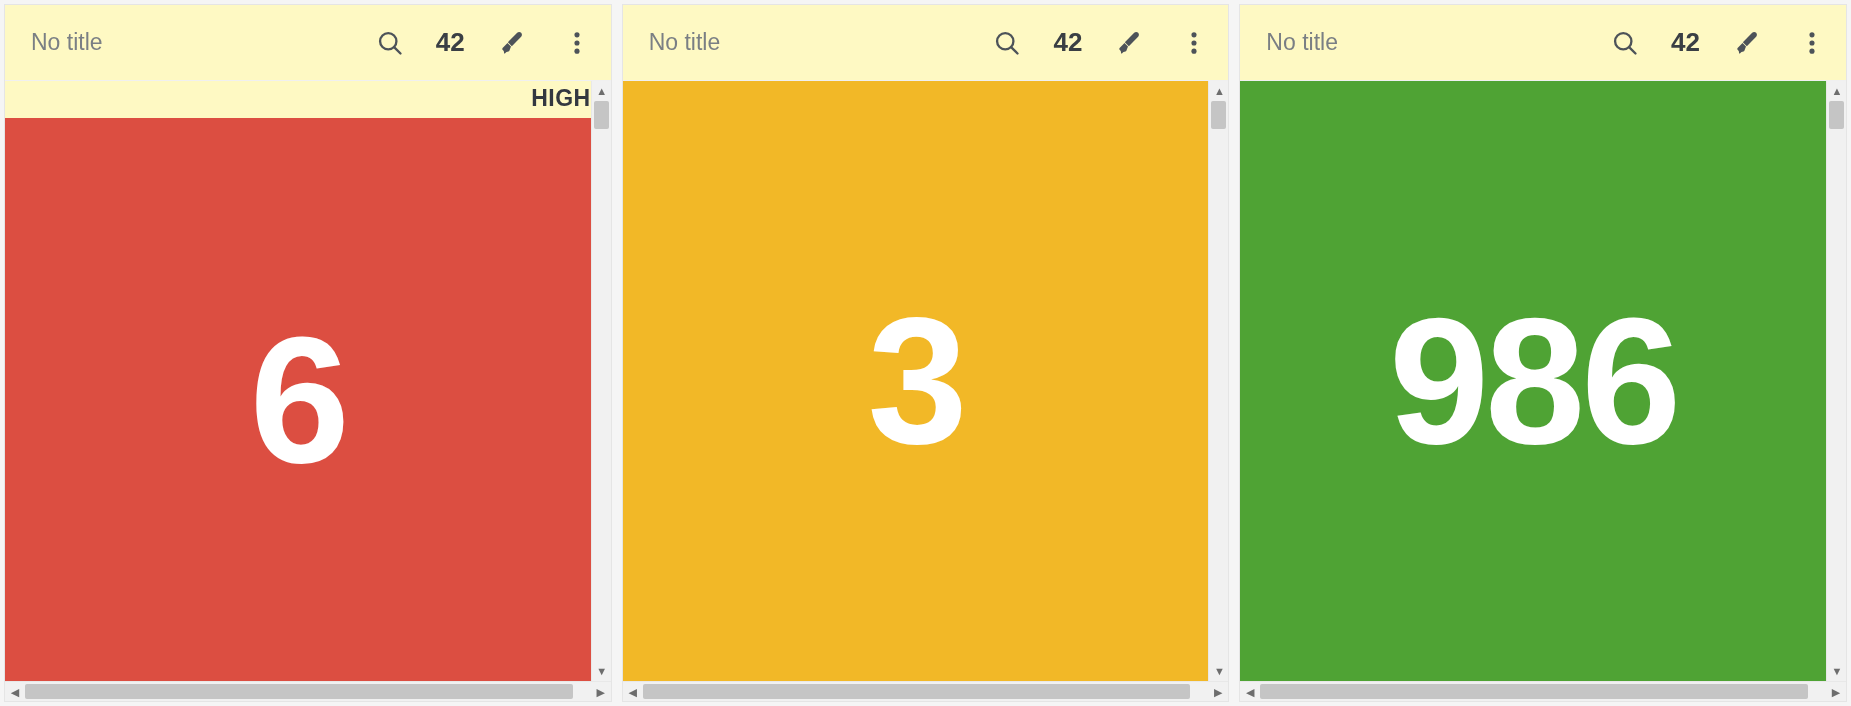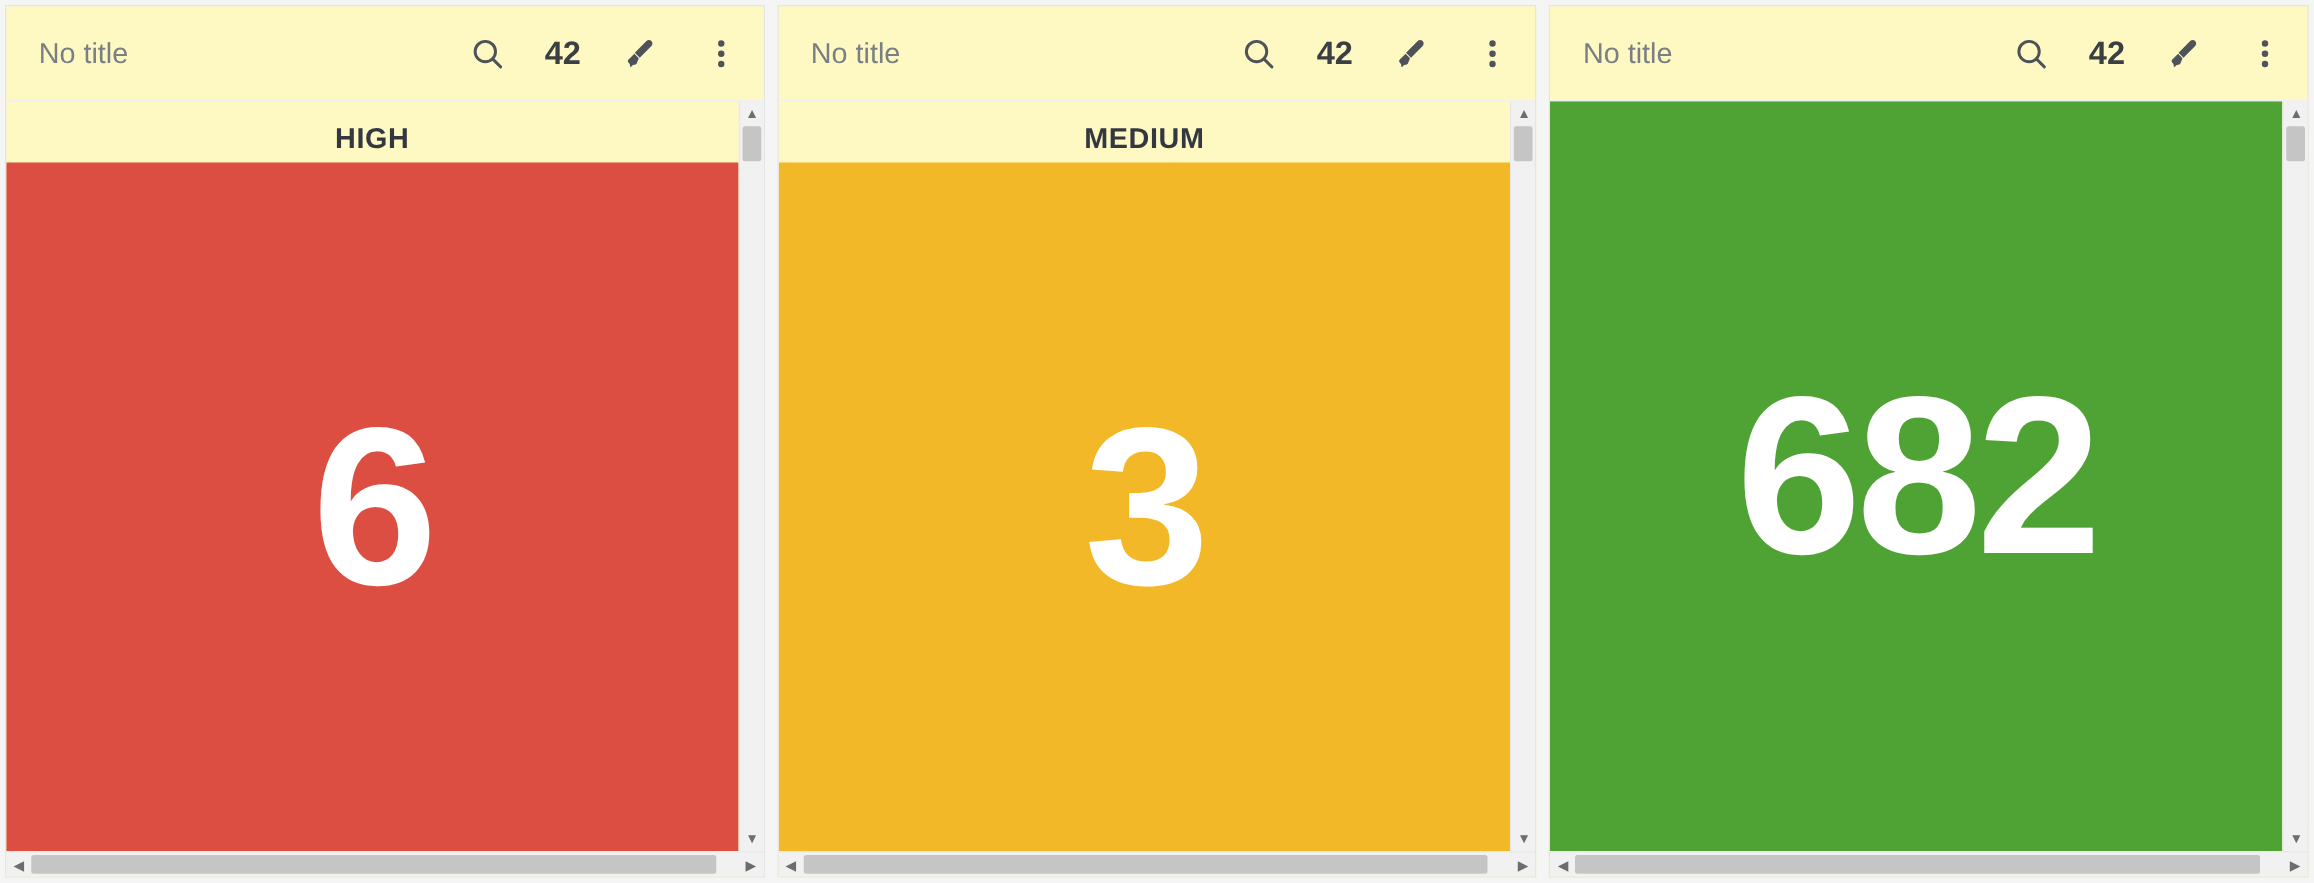--- a/index.html
+++ b/index.html
@@ -61,27 +61,26 @@
     min-height: 0;
   }
   .content-area {
     flex: 1;
     overflow: hidden;
     display: flex;
     flex-direction: column;
     min-width: 0;
   }
   .tile-label {
-    text-align: center;
+    text-align: right;
     font-size: 23px;
     font-weight: 800;
     color: #333840;
     letter-spacing: 0.5px;
     padding: 4px 0 6px;
-    margin-top: 12px;
   }
   .tile-fill {
     flex: 1;
     display: flex;
     align-items: center;
     justify-content: center;
   }
   .tile-value {
     color: #ffffff;
     font-weight: 800;
@@ -223,21 +222,20 @@
             <circle cx="12" cy="5" r="2.2"></circle>
             <circle cx="12" cy="12" r="2.2"></circle>
             <circle cx="12" cy="19" r="2.2"></circle>
           </svg>
         </div>
       </div>
       <div class="panel-body">
         <div class="body-inner">
           <div class="body-row">
             <div class="content-area">
-              <div class="tile-label">MEDIUM</div>
               <div class="tile-fill" style="background:#F2B827">
                 <div class="tile-value">3</div>
               </div>
             </div>
             <div class="vscroll">
               <div class="arrow">▲</div>
               <div class="track">
                 <div class="thumb"></div>
               </div>
               <div class="arrow">▼</div>
@@ -281,21 +279,21 @@
             <circle cx="12" cy="12" r="2.2"></circle>
             <circle cx="12" cy="19" r="2.2"></circle>
           </svg>
         </div>
       </div>
       <div class="panel-body">
         <div class="body-inner">
           <div class="body-row">
             <div class="content-area">
               <div class="tile-fill" style="background:#4FA334">
-                <div class="tile-value">682</div>
+                <div class="tile-value">986</div>
               </div>
             </div>
             <div class="vscroll">
               <div class="arrow">▲</div>
               <div class="track">
                 <div class="thumb"></div>
               </div>
               <div class="arrow">▼</div>
             </div>
           </div>

